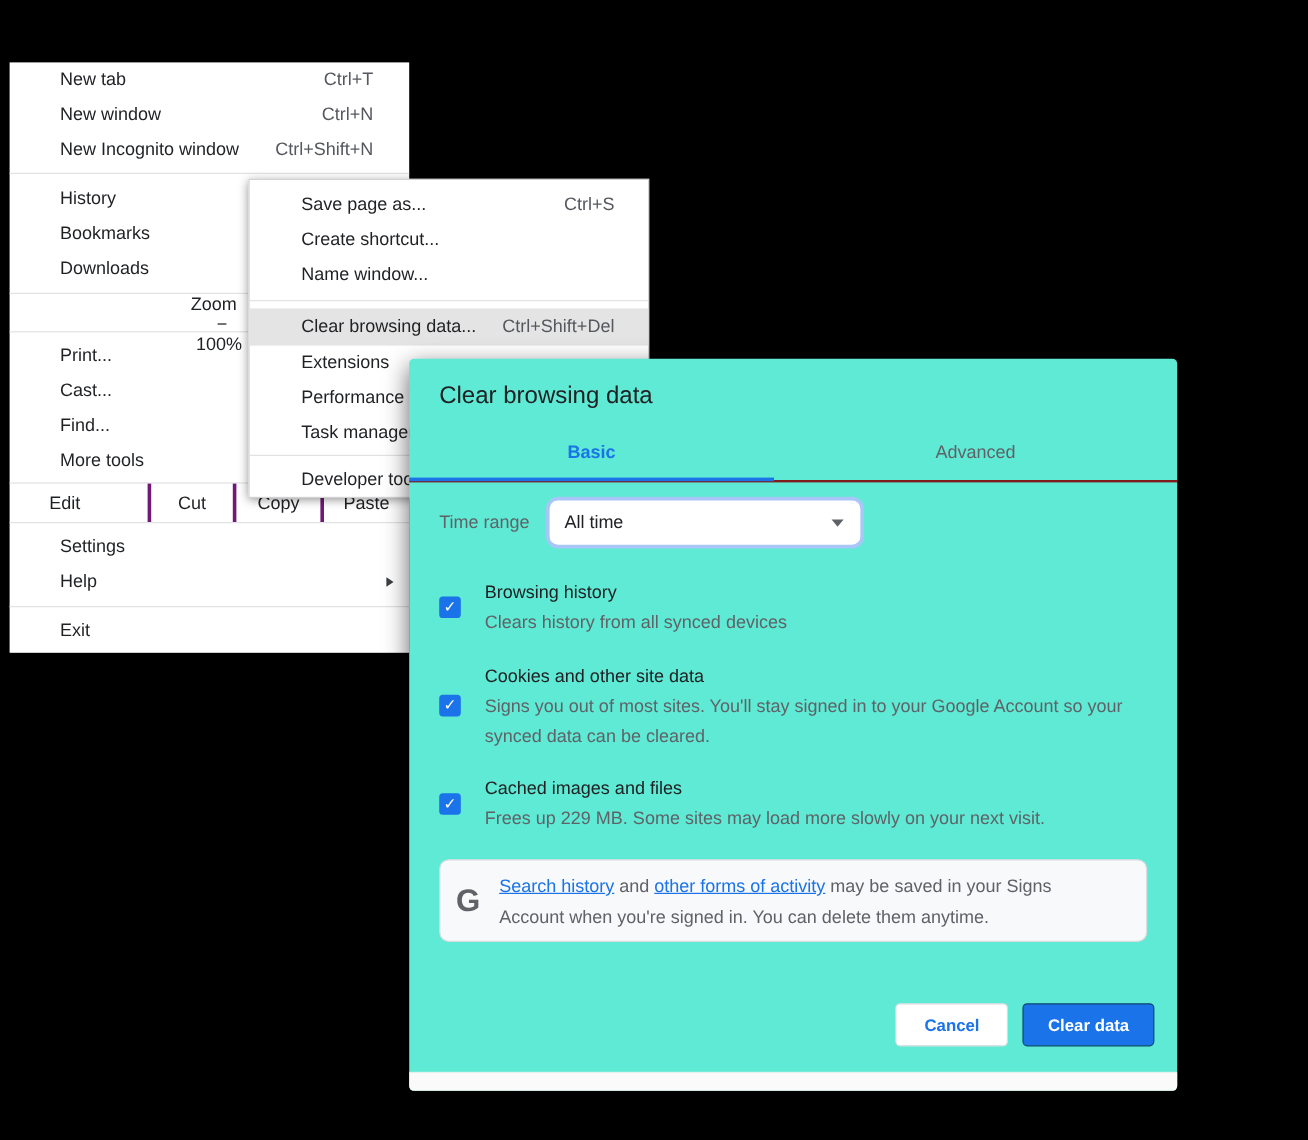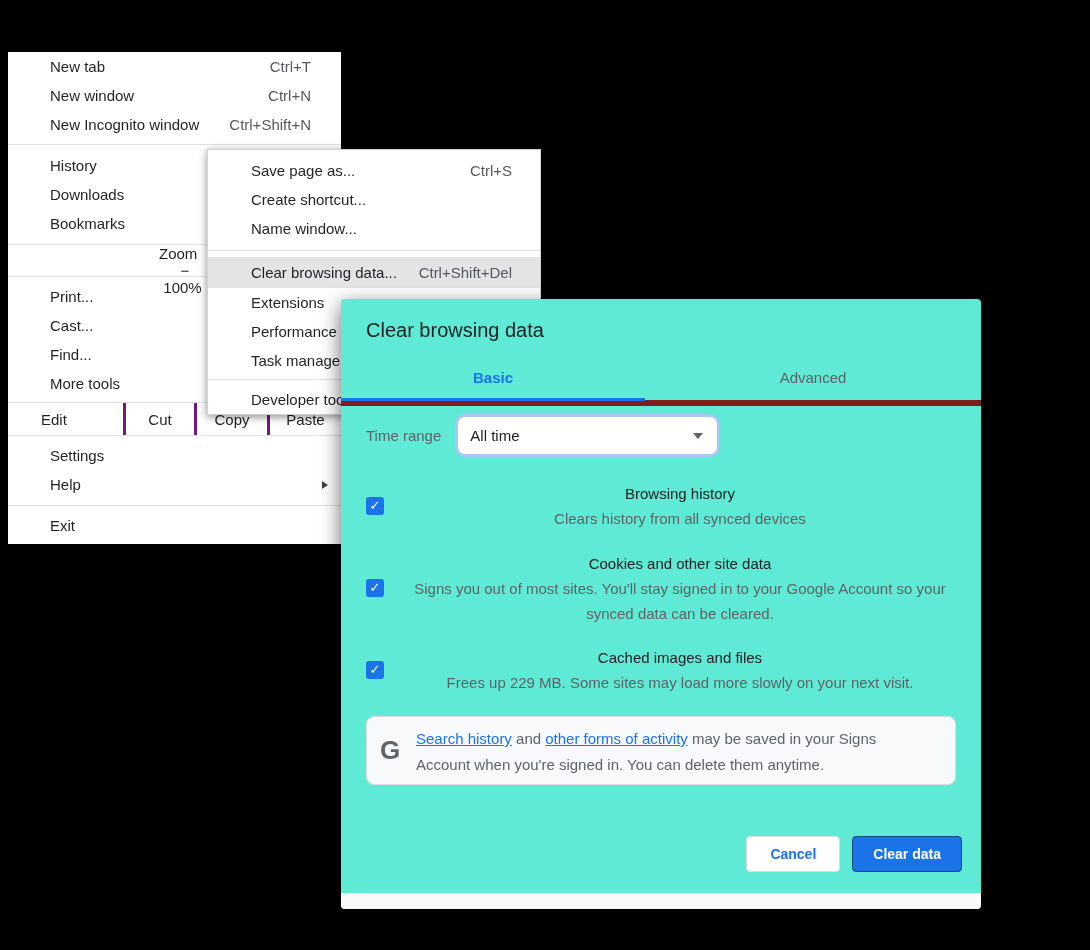--- a/index.html
+++ b/index.html
@@ -41,37 +41,37 @@
   .submenu .mi{padding-left:43px;padding-right:28px;}
   .sm-sep1{margin:7px 0 6px;}
   .sm-sep2{margin:4px 0 5px;}
   .mi.hl{height:31px;background:#e4e4e4;}
 
   
   .dialog{position:absolute;left:341px;top:255px;width:640px;height:610px;background:#5eead4;
           border-radius:4px;z-index:3;box-shadow:0 6px 20px rgba(0,0,0,.6);
           font-size:15px;color:#202124;}
   .dlg-title{position:absolute;left:25px;top:16px;font-size:20px;line-height:30px;color:#202124;}
-  .tabbar{position:absolute;left:0;right:0;top:55px;height:46px;border-bottom:6px solid #7f1d1d;display:flex;text-align:center;}
+  .tabbar{position:absolute;left:0;right:0;top:55px;height:46px;border-bottom:2px solid #7f1d1d;display:flex;text-align:center;}
   .tab{display:flex;align-items:center;justify-content:center;position:relative;}
   .tab.basic{width:47.5%;color:#1a73e8;font-weight:700;}
   .tab.basic::after{content:"";position:absolute;left:0;right:0;bottom:-1px;height:3px;background:#1a73e8;}
   .tab.advanced{flex:1;color:#5f6368;}
   .time-row{position:absolute;left:25px;top:115px;height:43px;display:flex;align-items:center;}
   .time-label{color:#5f6368;}
   .select{margin-left:14px;width:247px;height:37px;border:3px solid #a9c6f8;border-radius:10px;
           background:#fff;display:flex;align-items:center;padding-left:12px;box-sizing:content-box;}
   .select .val{color:#202124;}
   .caret-down{margin-left:auto;margin-right:14px;width:0;height:0;
               border-top:6px solid #5f6368;border-left:5px solid transparent;border-right:5px solid transparent;}
   .cb-row{position:absolute;left:25px;display:flex;}
   .cb{width:18px;height:18px;border-radius:3px;background:#1a73e8;flex:0 0 18px;
       display:flex;align-items:center;justify-content:center;color:#fff;font-size:13px;font-weight:700;line-height:18px;}
   .cb-row.r1 .cb{margin-top:16px;} .cb-row.r2 .cb{margin-top:28px;} .cb-row.r3 .cb{margin-top:16px;}
-  .cb-text{margin-left:20px;width:552px;line-height:25px;text-align:center;}
+  .cb-text{margin-left:20px;width:552px;line-height:25px;}
   .cb-title{color:#202124;}
   .cb-desc{color:#5f6368;}
   .cb-row.r1{top:182px;} .cb-row.r2{top:252px;} .cb-row.r3{top:346px;}
   .notice{position:absolute;left:25px;top:417px;width:590px;height:69px;box-sizing:border-box;
           background:#f8f9fa;border:1px solid #dadce0;border-radius:8px;display:flex;}
   .g-icon{width:26px;margin-left:13px;align-self:center;font-size:26px;font-weight:700;color:#5f6368;}
   .notice-text{margin-left:10px;padding-top:9px;width:505px;line-height:25.5px;color:#5f6368;}
   .notice a{color:#1a73e8;text-decoration:underline;cursor:pointer;}
   .dlg-buttons{position:absolute;right:19px;top:537px;display:flex;gap:12px;}
   .btn{height:36px;border-radius:4px;font-size:14px;font-weight:700;display:flex;align-items:center;
@@ -97,24 +97,24 @@
     </div>
     <div class="mi">
       <span class="lbl">New Incognito window</span>
       <span class="sc">Ctrl+Shift+N</span>
     </div>
     <div class="sep sep-a"></div>
     <div class="mi">
       <span class="lbl">History</span>
     </div>
     <div class="mi">
+      <span class="lbl">Bookmarks</span>
+    </div>
+    <div class="mi">
       <span class="lbl">Downloads</span>
-    </div>
-    <div class="mi">
-      <span class="lbl">Bookmarks</span>
     </div>
     <div class="sep sep-b"></div>
     <div class="zoom-row">
       <span class="zlbl">Zoom</span>
       <div class="vdiv"></div>
       <span class="minus">−</span>
       <span class="zval">100%</span>
     </div>
     <div class="sep sep-c"></div>
     <div class="mi">

